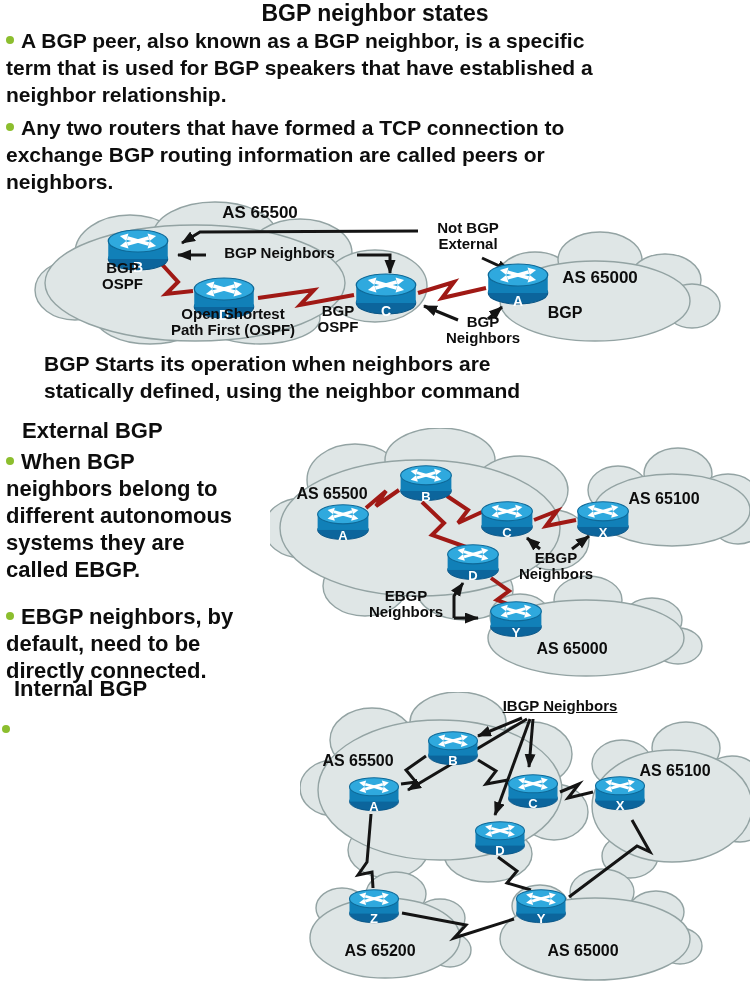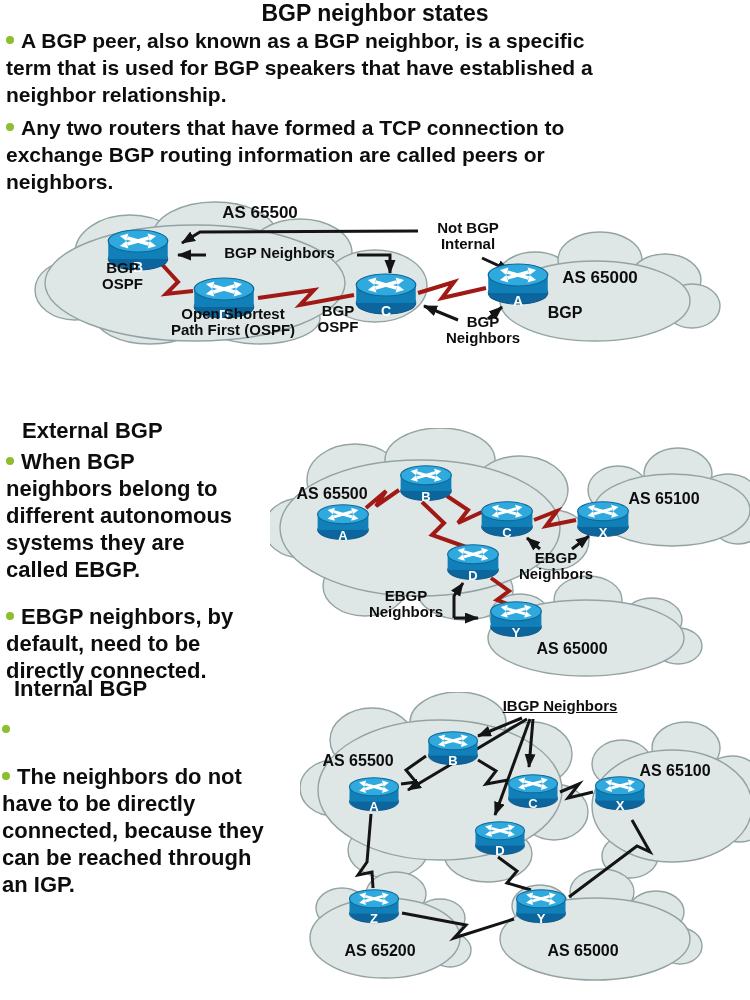--- a/index.html
+++ b/index.html
@@ -128,32 +128,34 @@
       <svg viewBox="0 0 64 46" preserveAspectRatio="none">
           <use href="#routersym" xlink:href="#routersym"></use>
         </svg>
       <span class="rletter">A</span>
     </div>
 
     <div class="aslabel big" style="left:170px;top:5px;width:120px;text-align:center;">AS 65500</div>
     <div class="aslabel big" style="left:515px;top:70px;width:110px;text-align:center;">AS 65000</div>
     <div class="dlabel" style="left:177px;top:47px;width:145px;">BGP Neighbors</div>
     <div class="dlabel" style="left:382px;top:22px;width:112px;">Not BGP
-Internal</div>
+External</div>
     <div class="dlabel" style="left:398px;top:116px;width:110px;">BGP
 Neighbors</div>
     <div class="dlabel" style="left:55px;top:62px;width:75px;">BGP
 OSPF</div>
     <div class="dlabel" style="left:118px;top:108px;width:170px;">Open Shortest
 Path First (OSPF)</div>
     <div class="dlabel" style="left:276px;top:105px;width:64px;">BGP
 OSPF</div>
     <div class="dlabel" style="left:500px;top:107px;width:70px;font-size:16px;">BGP</div>
   </div>
 
+  <div id="caption" class="abs">BGP Starts its operation when neighbors are
+statically defined, using the neighbor command</div>
 
   <div class="abs heading" style="left:22px;top:418px;">External BGP</div>
 
   <div class="abs side" style="left:6px;top:448px;width:292px;">
     <div class="para">
       <span class="dot"></span><span class="ptext">When BGP
 neighbors belong to
 different autonomous
 systems they are
 called EBGP.</span>
@@ -251,27 +253,20 @@
     <div class="dlabel" style="left:92px;top:160px;width:88px;">EBGP
 Neighbors</div>
   </div>
 
   <div class="abs heading" style="left:14px;top:676px;">Internal BGP</div>
 
   <div class="abs side" style="left:2px;top:716px;width:318px;">
     <div class="para">
       <span class="dot"></span>
     </div>
-    <div class="para" style="margin-top:20px;">
-      <span class="dot"></span><span class="ptext">The neighbors do not
-have to be directly
-connected, because they
-can be reached through
-an IGP.</span>
-    </div>
   </div>
 
   <div class="diagram" style="left:300px;top:692px;width:450px;height:306px;">
     <svg class="bg" width="450" height="306">
       <g class="cl">
         <ellipse cx="72" cy="48" rx="42" ry="32"></ellipse>
           <ellipse cx="158" cy="30" rx="48" ry="30"></ellipse>
         <ellipse cx="232" cy="62" rx="40" ry="32"></ellipse>
           <ellipse cx="254" cy="120" rx="34" ry="28"></ellipse>
         <ellipse cx="34" cy="96" rx="34" ry="28"></ellipse>

